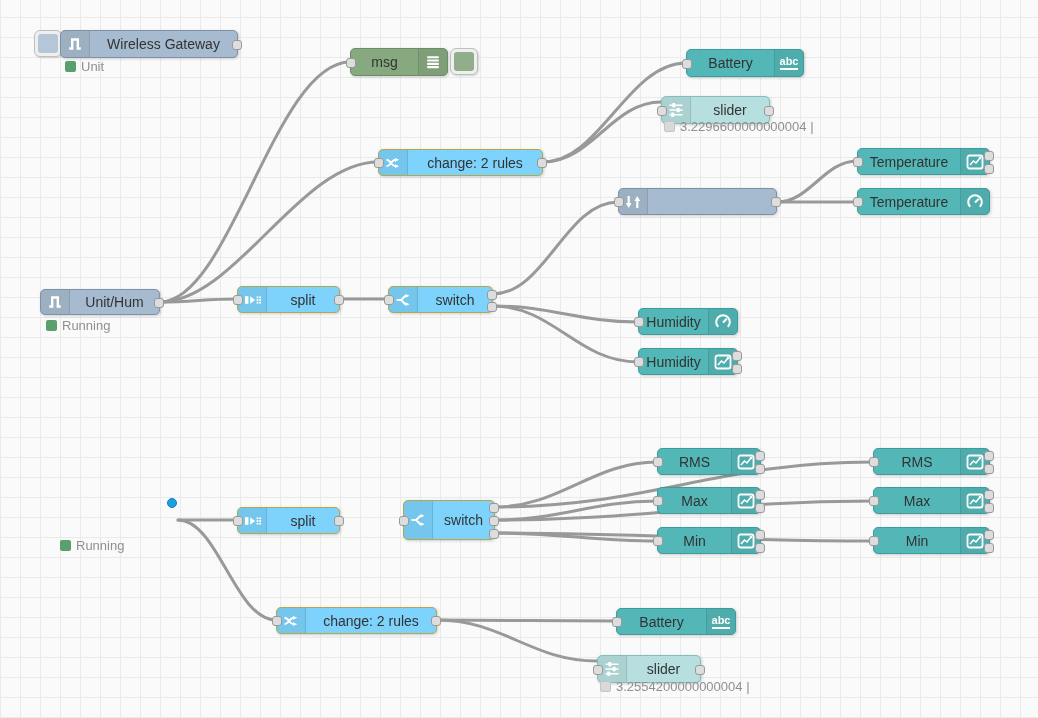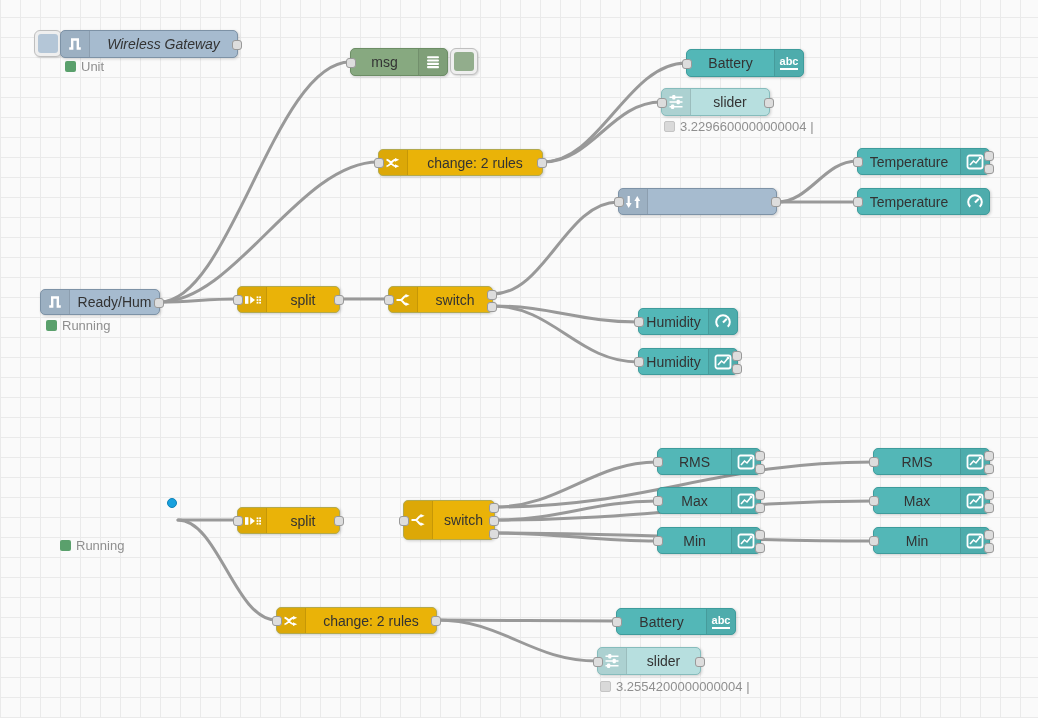--- a/index.html
+++ b/index.html
@@ -11,24 +11,24 @@
       repeating-linear-gradient(90deg,#eaeaea 0 1px,transparent 1px 20px),
       #fafafa;
   }
   #canvas{position:relative;width:1038px;height:718px;}
   #wires{position:absolute;left:0;top:0;z-index:1;}
   #wires path{stroke:#999;stroke-width:3;fill:none;stroke-linecap:round;}
 
   .node{position:absolute;z-index:2;border-radius:5px;border:1px solid;display:flex;
         align-items:stretch;box-sizing:border-box;box-shadow:1px 1px 3px rgba(0,0,0,.18);}
   .n-blue{background:#a6bbcf;border-color:#7d92a6;}
-  .n-yellow{background:#eab308;border-color:#b2a94e;}
+  .n-yellow{background:#7dd3fc;border-color:#b2a94e;}
   .n-green{background:#87a980;border-color:#6c8d65;}
   .n-teal{background:#53b7b7;border-color:#3e9c9c;}
-  .n-lightteal{background:#b7dfdf;border-color:#86bcbc;}
+  .n-lightteal{background:#b7dfdf;border-color:#86bcbc;margin-top:8px;}
 
   .ibox{flex:0 0 28px;width:28px;display:flex;align-items:center;justify-content:center;
         background:rgba(0,0,0,.06);}
   .ibox.left{border-right:1px solid rgba(0,0,0,.10);border-radius:4px 0 0 4px;}
   .ibox.right{border-left:1px solid rgba(0,0,0,.10);border-radius:0 4px 4px 0;}
   .lbl{flex:1;display:flex;align-items:center;justify-content:center;
        font-size:14px;color:#333;white-space:nowrap;padding:0 4px;}
   .abc{font-size:11px;font-weight:bold;color:#fff;border-bottom:2px solid #fff;
        line-height:1;padding-bottom:1px;}
 
@@ -78,21 +78,21 @@
     <path d="M495,520 C650,520 715,501 873,501"></path>
     <path d="M495,533 C560,533 593,541 657,541"></path>
     <path d="M495,533 C650,533 715,541 873,541"></path>
     <path d="M437,620 C510,620 543,621 616,621"></path>
     <path d="M437,620 C503,620 531,661 597,661"></path>
   </svg>
 
   <div class="btn" style="left:34px;top:30px;">
       <div class="inner blue"></div>
     </div>
-  <div class="node n-blue" style="left:60px;top:30px;width:178px;height:28px;font-style:italic;">
+  <div class="node n-blue" style="left:60px;top:30px;width:178px;height:28px;">
     <span class="ibox left">
       <svg class="ic" width="20" height="20">
           <path d="M4.2 14.5 H7.2 V5.5 H12.8 V14.5 H15.8" stroke="#fff" stroke-width="2.4" fill="none"></path>
         </svg>
     </span>
     <span class="lbl">Wireless Gateway</span>
     <span class="port out" style="top:9px;"></span>
   </div>
   <div class="status" style="left:65px;top:59px;">
     <span class="sq green"></span>
@@ -153,21 +153,21 @@
     <span class="sq gray"></span>
     <span>3.2296600000000004 |</span>
   </div>
 
   <div class="node n-blue" style="left:40px;top:289px;width:120px;height:26px;">
     <span class="ibox left">
       <svg class="ic" width="20" height="20">
           <path d="M4.2 14.5 H7.2 V5.5 H12.8 V14.5 H15.8" stroke="#fff" stroke-width="2.4" fill="none"></path>
         </svg>
     </span>
-    <span class="lbl">Ready/Hum</span>
+    <span class="lbl">Unit/Hum</span>
     <span class="port out" style="top:8px;"></span>
   </div>
   <div class="status" style="left:46px;top:318px;">
     <span class="sq green"></span>
     <span>Running</span>
   </div>
 
   <div class="node n-yellow" style="left:237px;top:286px;width:103px;height:27px;">
     <span class="ibox left">
       <svg class="ic" width="20" height="20">

